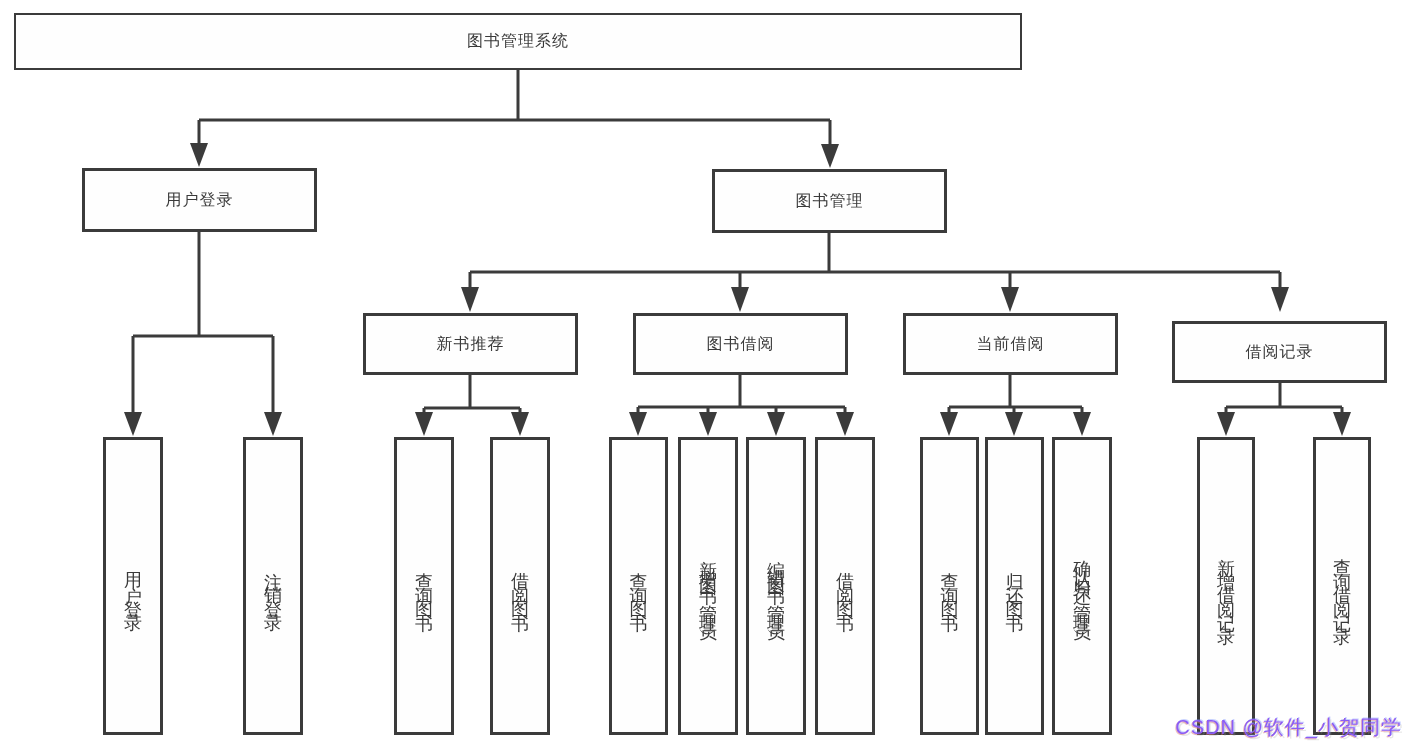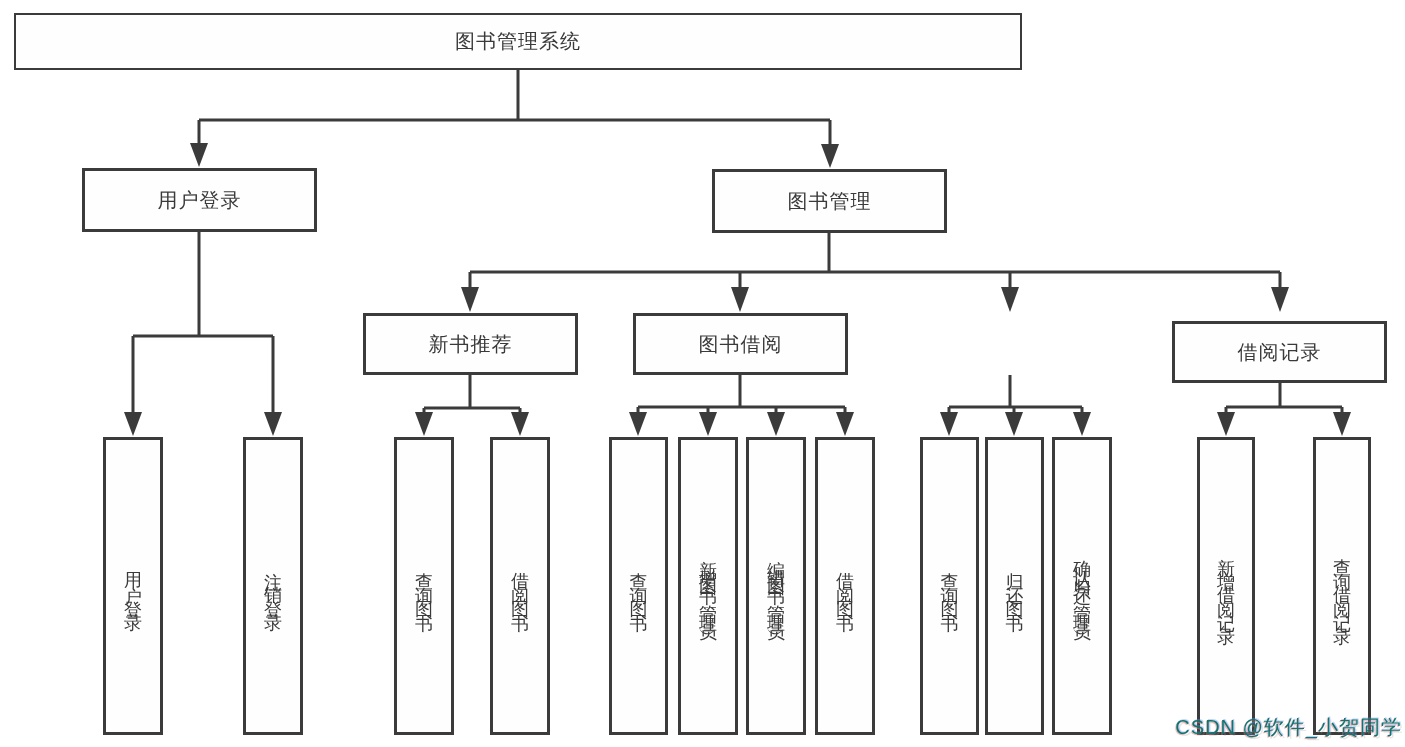--- a/index.html
+++ b/index.html
@@ -18,21 +18,21 @@
   }
   .box {
     position: absolute;
     box-sizing: border-box;
     border: 3px solid #3b3b3b;
     background: #fefefe;
     display: flex;
     align-items: center;
     justify-content: center;
     color: #3a3a3a;
-    font-size: 20px;
+    font-size: 16px;
     letter-spacing: 1px;
     white-space: nowrap;
   }
   .box.root {
     left: 14px; top: 13px; width: 1008px; height: 57px;
     border-width: 2px;
   }
   .box.lvl1 { height: 64px; width: 235px; }
   .box.lvl2 { top: 313px; height: 62px; width: 215px; }
   .leaf {
@@ -54,21 +54,21 @@
     font-size: 18px;
     letter-spacing: 14px;
     line-height: 1;
   }
   .leaf.tight span { letter-spacing: 9px; }
   .wm {
     position: absolute;
     right: 3px;
     top: 714px;
     font-size: 20px;
-    color: #0f766e;
+    color: #8b5cf6;
     letter-spacing: 1px;
     text-shadow: -1px 1px 0 rgba(220,110,110,0.45), 1px -1px 0 rgba(120,145,255,0.40), 2px 2px 0 rgba(160,160,160,0.25);
     white-space: nowrap;
     margin-left: 19px;
   }
   svg path { stroke: #3b3b3b; stroke-width: 3; fill: none; }
   svg polygon { fill: #3b3b3b; stroke: none; }
 </style>
 </head>
 <body>
@@ -111,20 +111,21 @@
     <polygon points="1333,412 1351,412 1342,436"></polygon>
   </svg>
 
   <div class="box root">图书管理系统</div>
 
   <div class="box lvl1" style="left:82px; top:168px;">用户登录</div>
   <div class="box lvl1" style="left:712px; top:169px;font-family:Liberation Mono, monospace;">图书管理</div>
 
   <div class="box lvl2" style="left:363px;text-align:right;">新书推荐</div>
   <div class="box lvl2" style="left:633px;">图书借阅</div>
+  <div class="box lvl2" style="left:903px;">当前借阅</div>
   <div class="box lvl2" style="left:1172px;margin-top:8px;">借阅记录</div>
 
   <div class="leaf" style="left:103px;">
     <span>用户登录</span>
   </div>
   <div class="leaf" style="left:243px;">
     <span>注销登录</span>
   </div>
 
   <div class="leaf" style="left:394px;">

